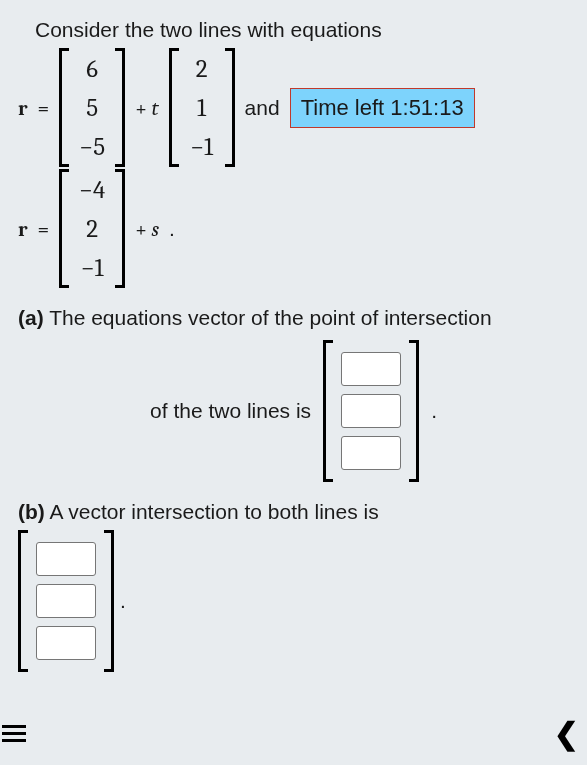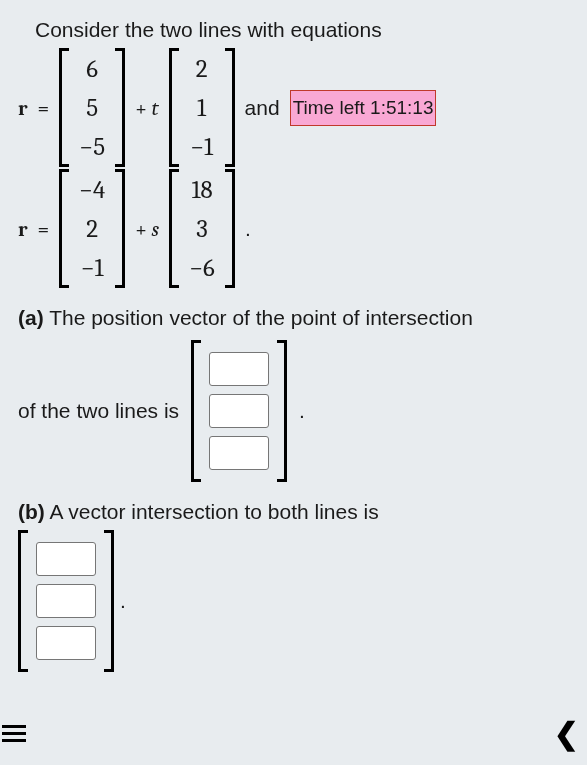--- a/index.html
+++ b/index.html
@@ -40,23 +40,23 @@
     display: flex;
     flex-direction: column;
     justify-content: space-around;
     padding: 6px 6px;
     gap: 10px;
   }
   .cell { min-width: 34px; text-align: center; }
 
   .timerbox {
     border: 1px solid #c0392b;
-    padding: 6px 2px;
-    font-size: 19px;
-    background: #f9a8d4;
+    padding: 6px 10px;
+    font-size: 22px;
+    background: #7dd3fc;
   }
 
   .inputcell {
     width: 60px;
     height: 34px;
     border: 1px solid #767676;
     border-radius: 3px;
     background: #fff;
     font-size: 18px;
     padding: 2px 4px;
@@ -128,38 +128,29 @@
   <span class="vec">
     <span class="bl"></span>
     <span class="cells">
       <span class="cell">−4</span>
       <span class="cell">2</span>
       <span class="cell">−1</span>
     </span>
     <span class="br"></span>
   </span>
   <span class="plus">+ <span class="serif">s</span></span>
-  <span class="vec">
-    <span class="bl"></span>
-    <span class="cells">
-      <span class="cell">18</span>
-      <span class="cell">3</span>
-      <span class="cell">−6</span>
-    </span>
-    <span class="br"></span>
-  </span>
   <span>.</span>
 </div>
 
 <div class="part">
   <span class="bold">(a)</span>
-  <span>The position vector of the point of intersection</span>
+  <span>The equations vector of the point of intersection</span>
 </div>
 
-<div class="row" style="margin-top:10px; gap:12px;">
+<div class="row" style="margin-top:10px; gap:12px;justify-content:center;">
   <span>of the two lines is</span>
   <span class="vec input-vec">
     <span class="bl"></span>
     <span class="cells">
       <input class="inputcell" style="">
       <input class="inputcell" style="">
       <input class="inputcell" style="">
     </span>
     <span class="br"></span>
   </span>

